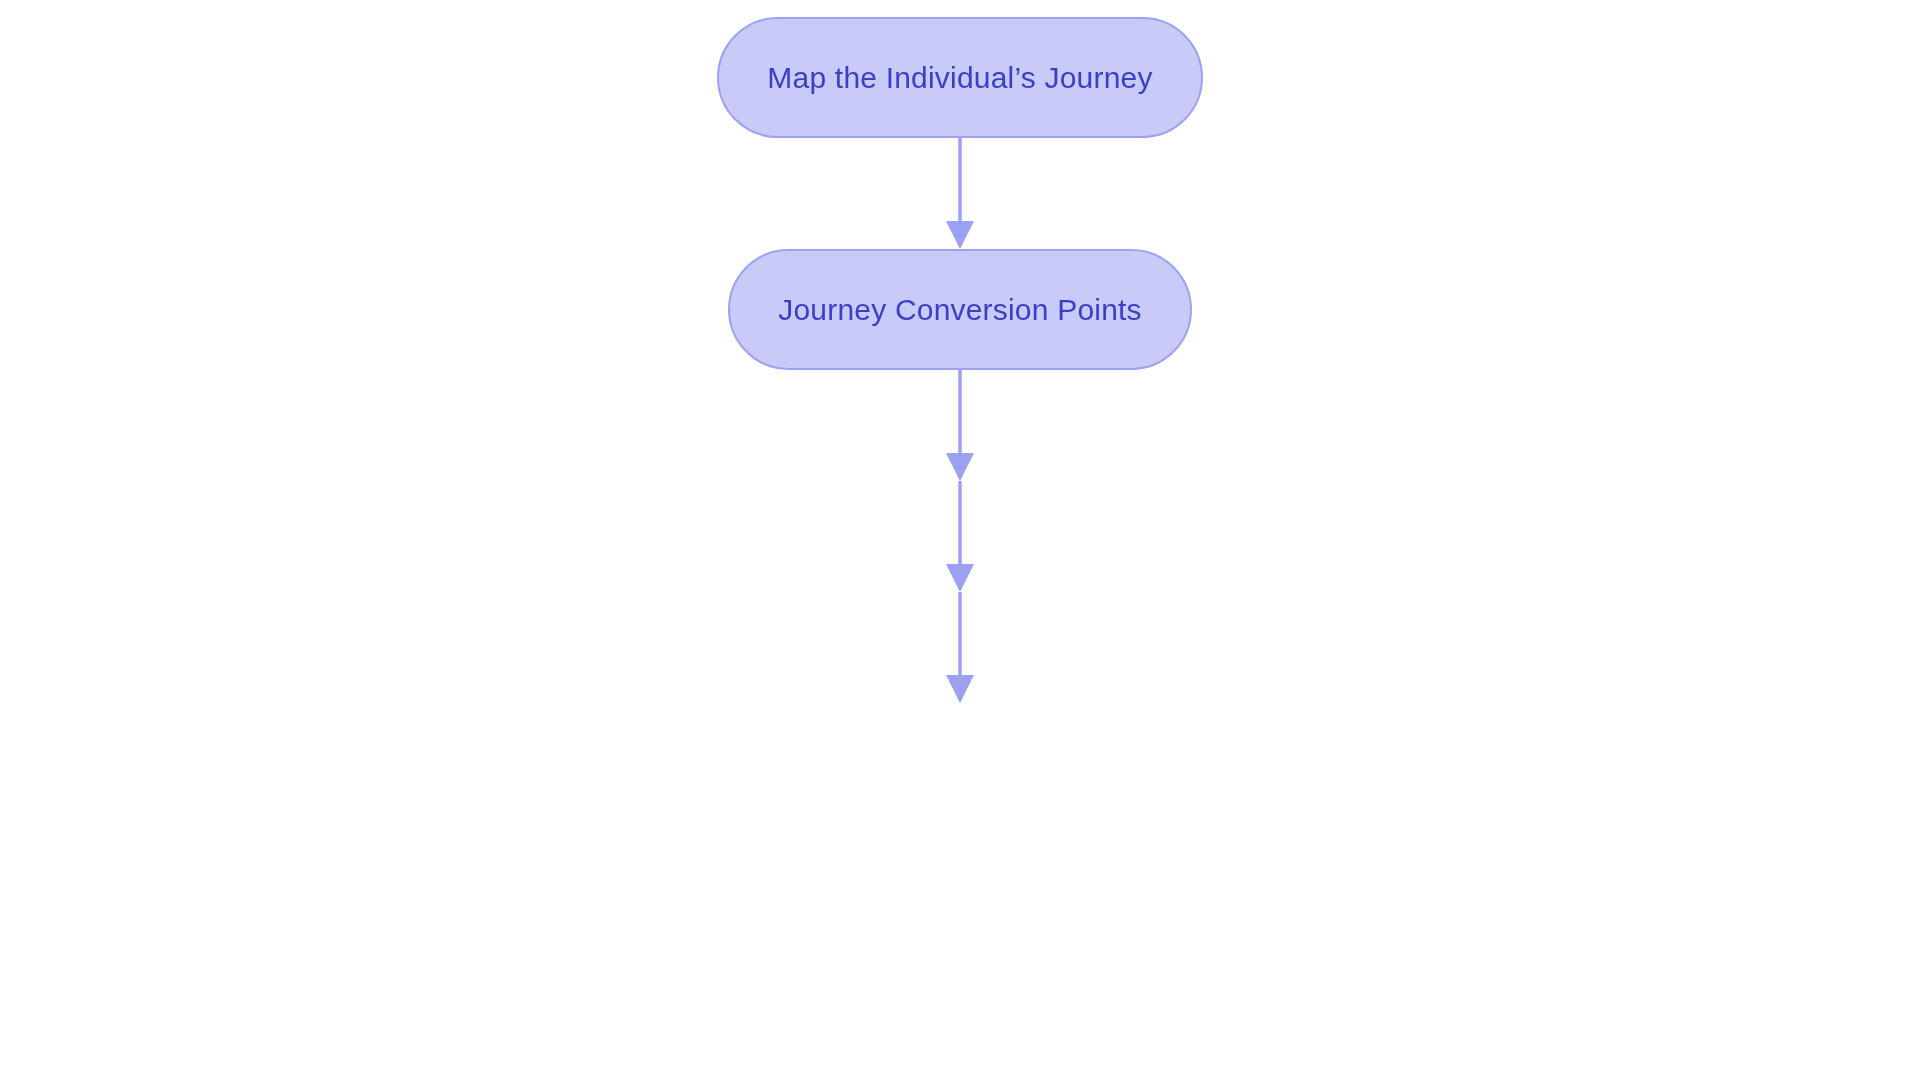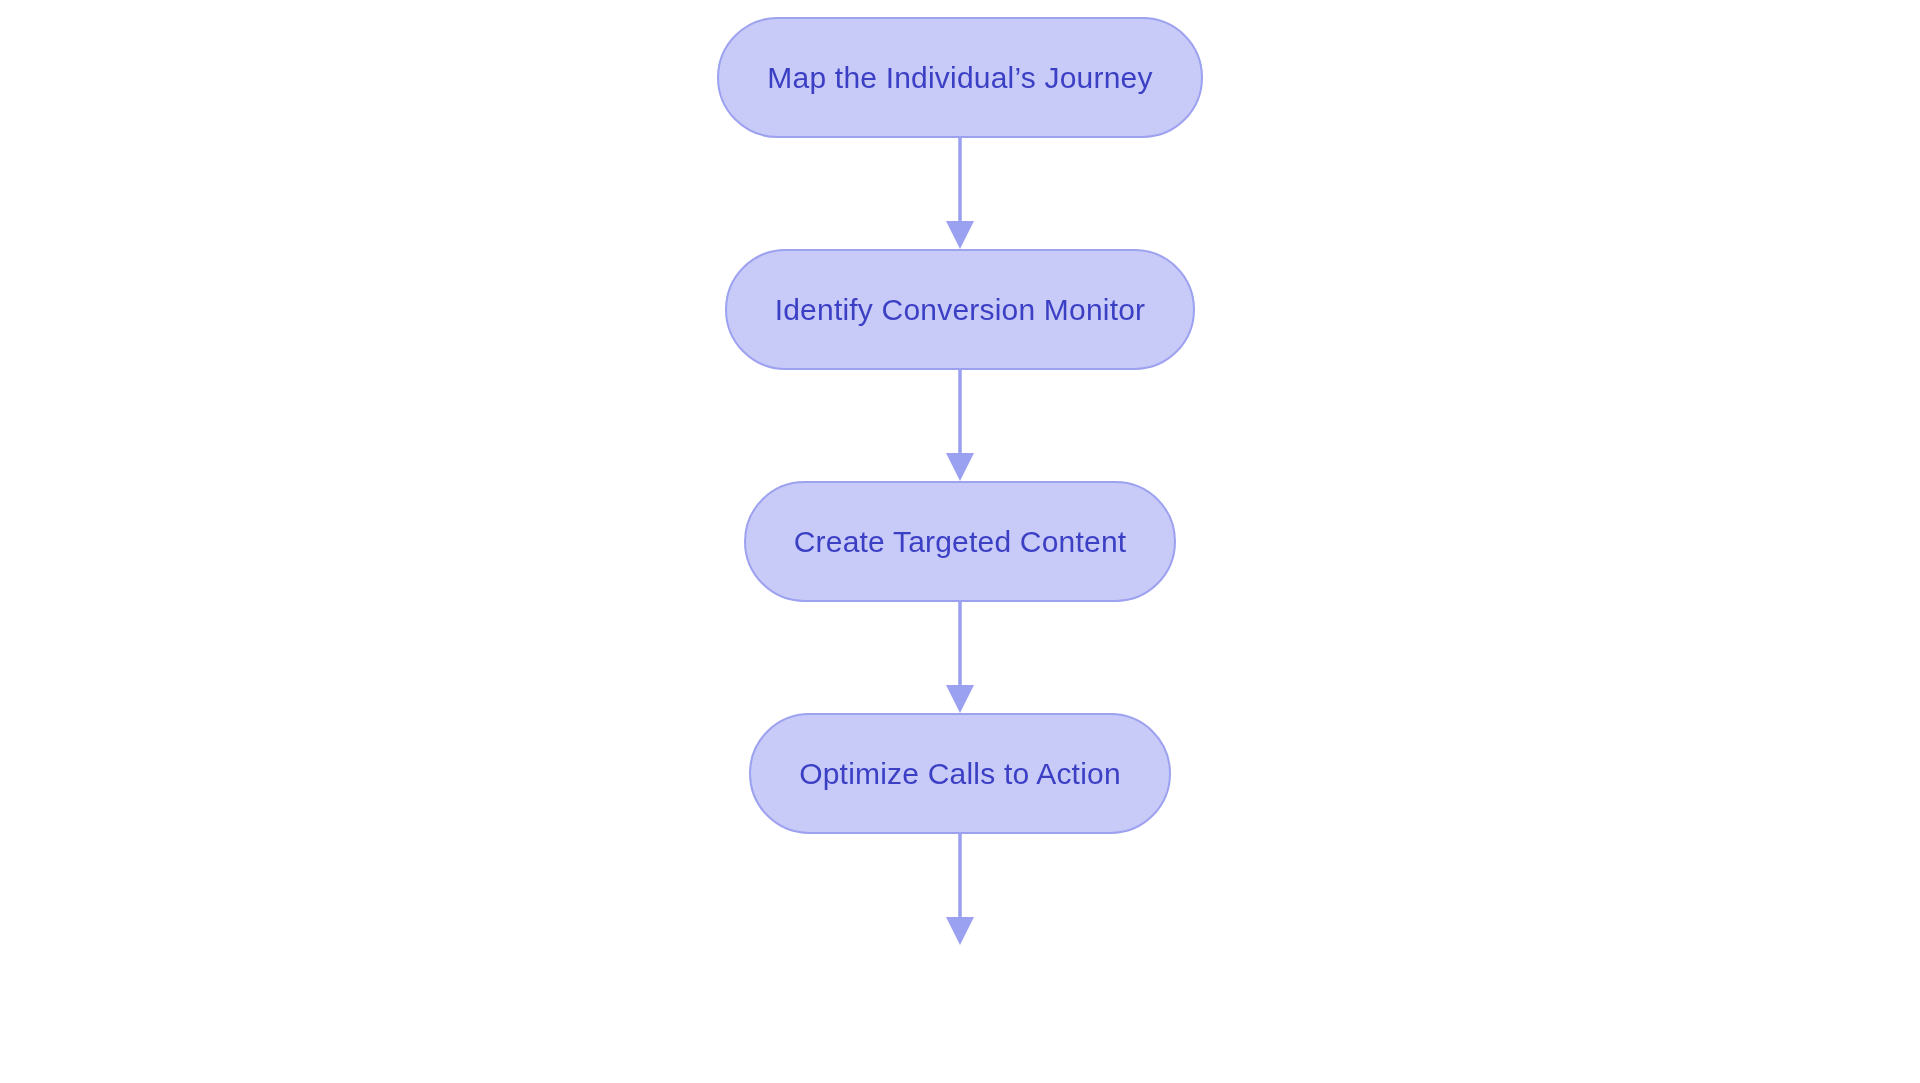--- a/index.html
+++ b/index.html
@@ -63,39 +63,33 @@
       <div class="flow-node">
         <span class="flow-node-label">Map the Individual’s Journey</span>
       </div>
       <div class="arrow-connector">
         <svg width="34" height="111" viewBox="0 0 34 111">
           <line x1="17" y1="0" x2="17" y2="85" stroke="#9aa1f0" stroke-width="3.5"></line>
           <polygon points="3,83 31,83 17,111" fill="#9aa1f0"></polygon>
         </svg>
       </div>
       <div class="flow-node">
-        <span class="flow-node-label">Identify Conversion Monitor</span>
+        <span class="flow-node-label">Journey Conversion Points</span>
       </div>
       <div class="arrow-connector">
         <svg width="34" height="111" viewBox="0 0 34 111">
           <line x1="17" y1="0" x2="17" y2="85" stroke="#9aa1f0" stroke-width="3.5"></line>
           <polygon points="3,83 31,83 17,111" fill="#9aa1f0"></polygon>
         </svg>
       </div>
-      <div class="flow-node">
-        <span class="flow-node-label">Create Targeted Content</span>
-      </div>
       <div class="arrow-connector">
         <svg width="34" height="111" viewBox="0 0 34 111">
           <line x1="17" y1="0" x2="17" y2="85" stroke="#9aa1f0" stroke-width="3.5"></line>
           <polygon points="3,83 31,83 17,111" fill="#9aa1f0"></polygon>
         </svg>
-      </div>
-      <div class="flow-node">
-        <span class="flow-node-label">Optimize Calls to Action</span>
       </div>
       <div class="arrow-connector">
         <svg width="34" height="111" viewBox="0 0 34 111">
           <line x1="17" y1="0" x2="17" y2="85" stroke="#9aa1f0" stroke-width="3.5"></line>
           <polygon points="3,83 31,83 17,111" fill="#9aa1f0"></polygon>
         </svg>
       </div>
     </div>
 </div>
 

